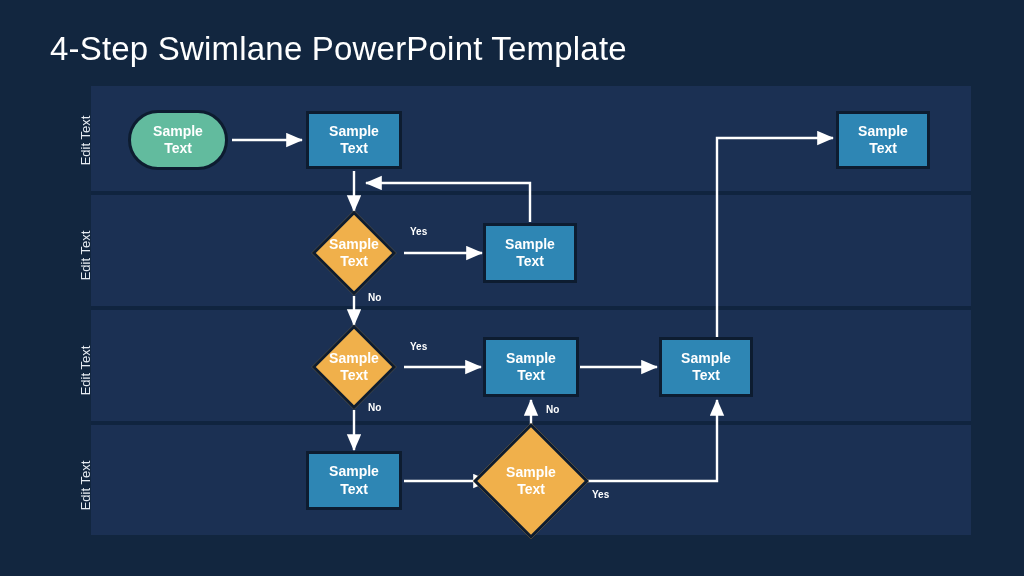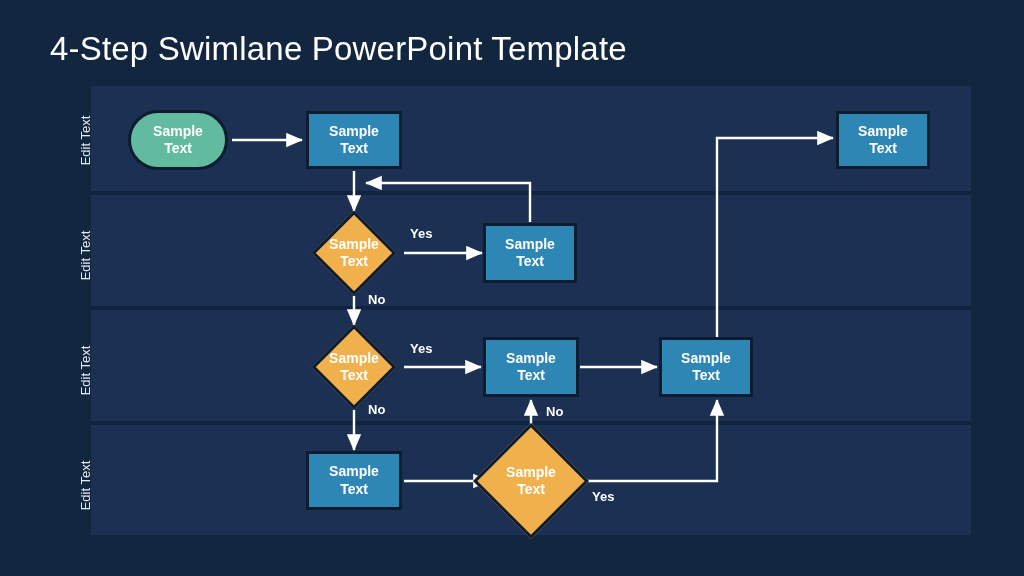--- a/index.html
+++ b/index.html
@@ -72,21 +72,21 @@
     border:3px solid #0d1c30;
     transform:rotate(45deg);
     box-sizing:border-box;
   }
   .node-diamond .dia-txt{position:relative;z-index:2;}
 
   
   .edge-label{
     position:absolute;
     color:#ffffff;
-    font-size:13px;
+    font-size:10px;
     font-weight:bold;
     white-space:nowrap;
   }
 
   
   #wires{position:absolute;left:0;top:0;width:1024px;height:576px;pointer-events:none;}
 </style>
 </head>
 <body>
 

